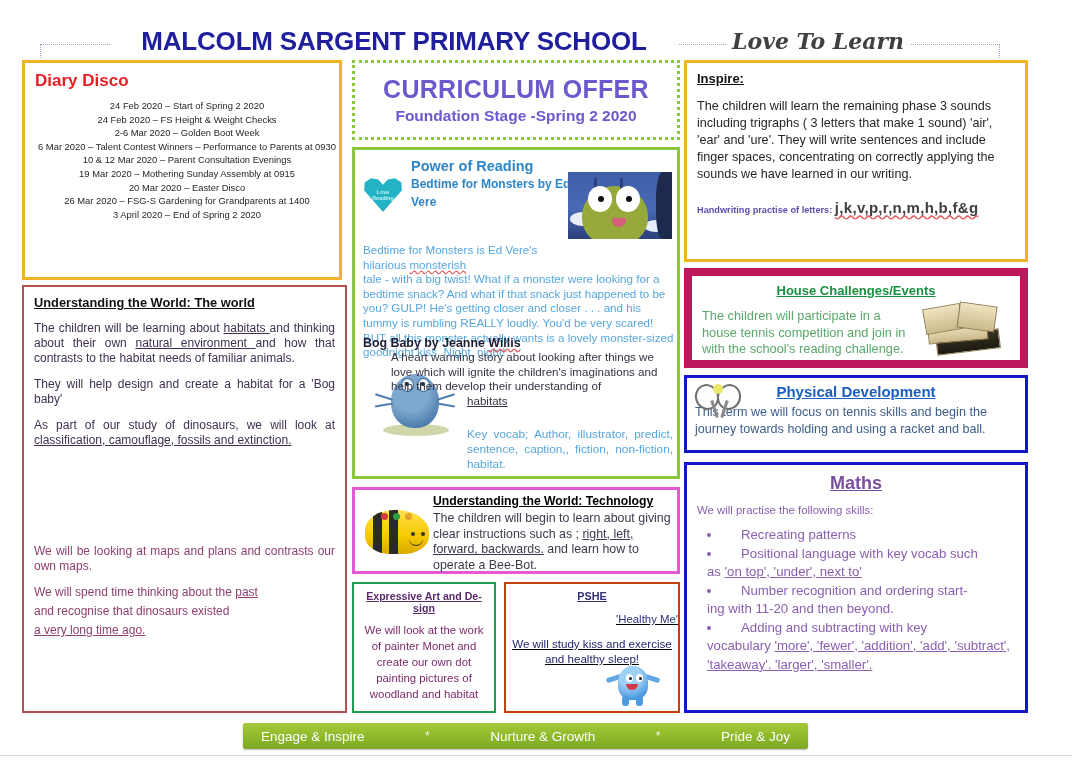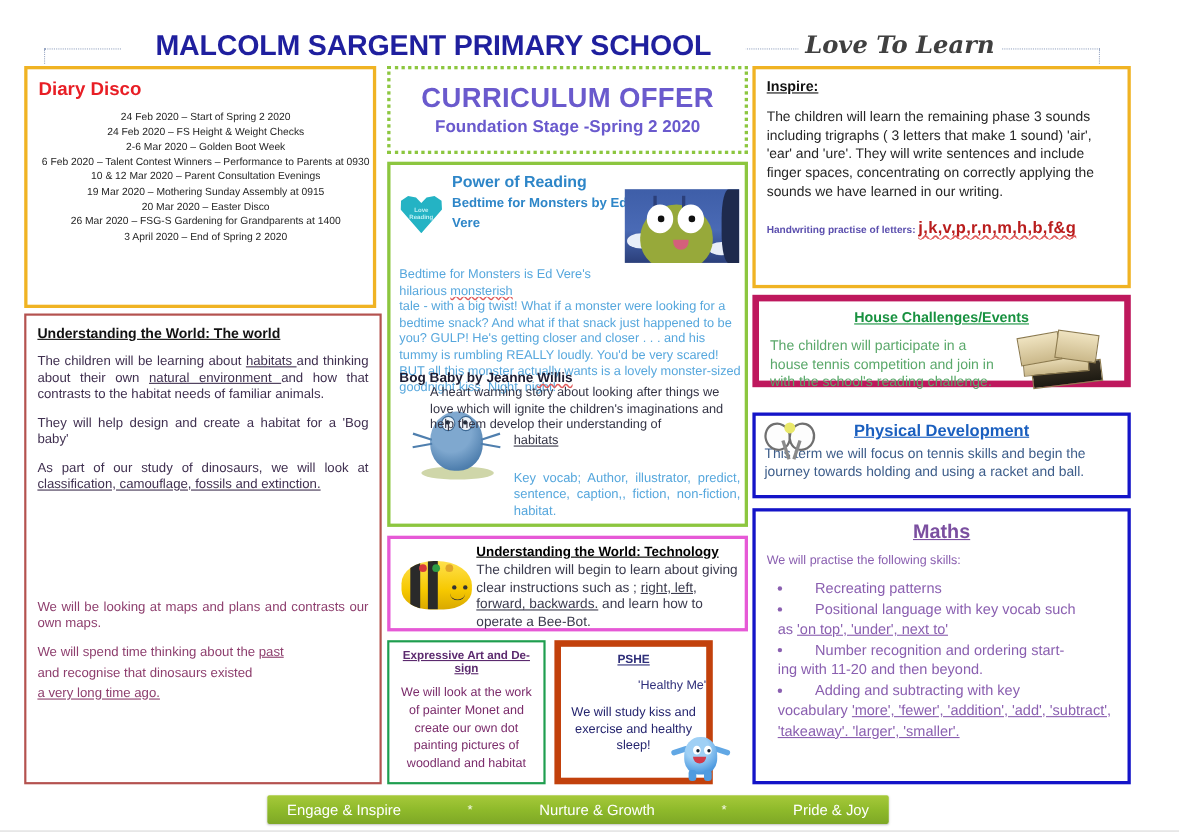--- a/index.html
+++ b/index.html
@@ -259,22 +259,23 @@
   }
   #art-title {
     margin: 6px 8px 0 8px; font-size: 10.6px; text-align: center; color: #5b2a6e;
   }
   #art-body {
     margin: 8px 8px 0 8px; font-size: 11.4px; text-align: center;
     color: #7a2a6a; line-height: 16px;
   }
 
   #pshe {
-    left: 504px; top: 582px; width: 144px; height: 131px;
-    border: 6px solid #c2410c;
+    left: 504px; top: 582px; width: 176px; height: 131px;
+    border: 2px solid #c2410c;
+    text-decoration: underline;
   }
   #pshe-title { margin: 6px 0 0 0; font-size: 10.8px; text-align: center; color: #2f2f7a; }
   #pshe-sub { margin: 11px 0 0 0; font-size: 11.4px; text-align: right; color: #2f2f7a; padding-left: 44px; }
   #pshe-body { margin: 11px 6px 0 6px; font-size: 11.6px; text-align: center; color: #24246e; line-height: 15px; }
   #pshe-char {
     position: absolute; left: 100px; top: 76px; width: 58px; height: 48px;
   }
   #pshe-char .blue-body {
     position: absolute; left: 12px; top: 6px; width: 30px; height: 34px;
     background: radial-gradient(circle at 40% 30%, #9fd0f5 0 35%, #4f9be0 75%, #3a7cc4 100%);
@@ -296,26 +297,26 @@
     border: 3px solid #f0b323;
   }
   #literacy-title { margin: 8px 0 0 10px; font-size: 13px; color: #111; }
   #literacy-body {
     margin: 12px 10px 0 10px; font-size: 12.6px; color: #262626; line-height: 17px;
   }
   #literacy-hw {
     margin: 16px 0 0 10px; font-size: 9.2px; font-weight: bold; color: #5b4fae;
   }
   #literacy-hw .letters {
-    font-size: 15px; font-weight: bold; color: #b91c1c; letter-spacing: .3px;
+    font-size: 15px; font-weight: bold; color: #404040; letter-spacing: .3px;
   }
 
   #house {
-    left: 684px; top: 268px; width: 344px; height: 84px;
-    border: 6px solid #be185d;
+    left: 684px; top: 268px; width: 344px; height: 100px;
+    border: 8px solid #be185d;
   }
   #house-title { margin: 7px 0 0 0; text-align: center; font-size: 13px; color: #17913f; }
   #house-body {
     margin: 10px 10px 0 10px; width: 215px; font-size: 12.8px; color: #5aa86a; line-height: 16.5px;
   }
   #books-img { position: absolute; right: 10px; top: 22px; width: 96px; height: 62px; }
   #books-img .bk {
     position: absolute; background: linear-gradient(180deg,#efe3c0,#cbb98b);
     border: 1px solid #8d7b4f;
   }
@@ -383,21 +384,21 @@
     <div id="school-title">MALCOLM SARGENT PRIMARY SCHOOL</div>
     <div id="motto">Love To Learn</div>
   </div>
 
   <div class="box" id="diary">
     <div id="diary-title">Diary Disco</div>
     <div id="diary-list">
       <div>24 Feb 2020 – Start of Spring 2 2020</div>
       <div>24 Feb 2020 – FS Height &amp; Weight Checks</div>
       <div>2-6 Mar 2020 – Golden Boot Week</div>
-      <div class="wrap">6 Feb 2020 – Talent Contest Winners – Performance to Parents at 0930</div>
+      <div class="wrap">6 Mar 2020 – Talent Contest Winners – Performance to Parents at 0930</div>
       <div>10 &amp; 12 Mar 2020 – Parent Consultation Evenings</div>
       <div>19 Mar 2020 – Mothering Sunday Assembly at 0915</div>
       <div>20 Mar 2020 – Easter Disco</div>
       <div>26 Mar 2020 – FSG-S Gardening for Grandparents at 1400</div>
       <div>3 April 2020 – End of Spring 2 2020</div>
     </div>
   </div>
 
   <div class="box" id="utw">
     <div class="bx-title" id="utw-title">Understanding the World: The world</div>

